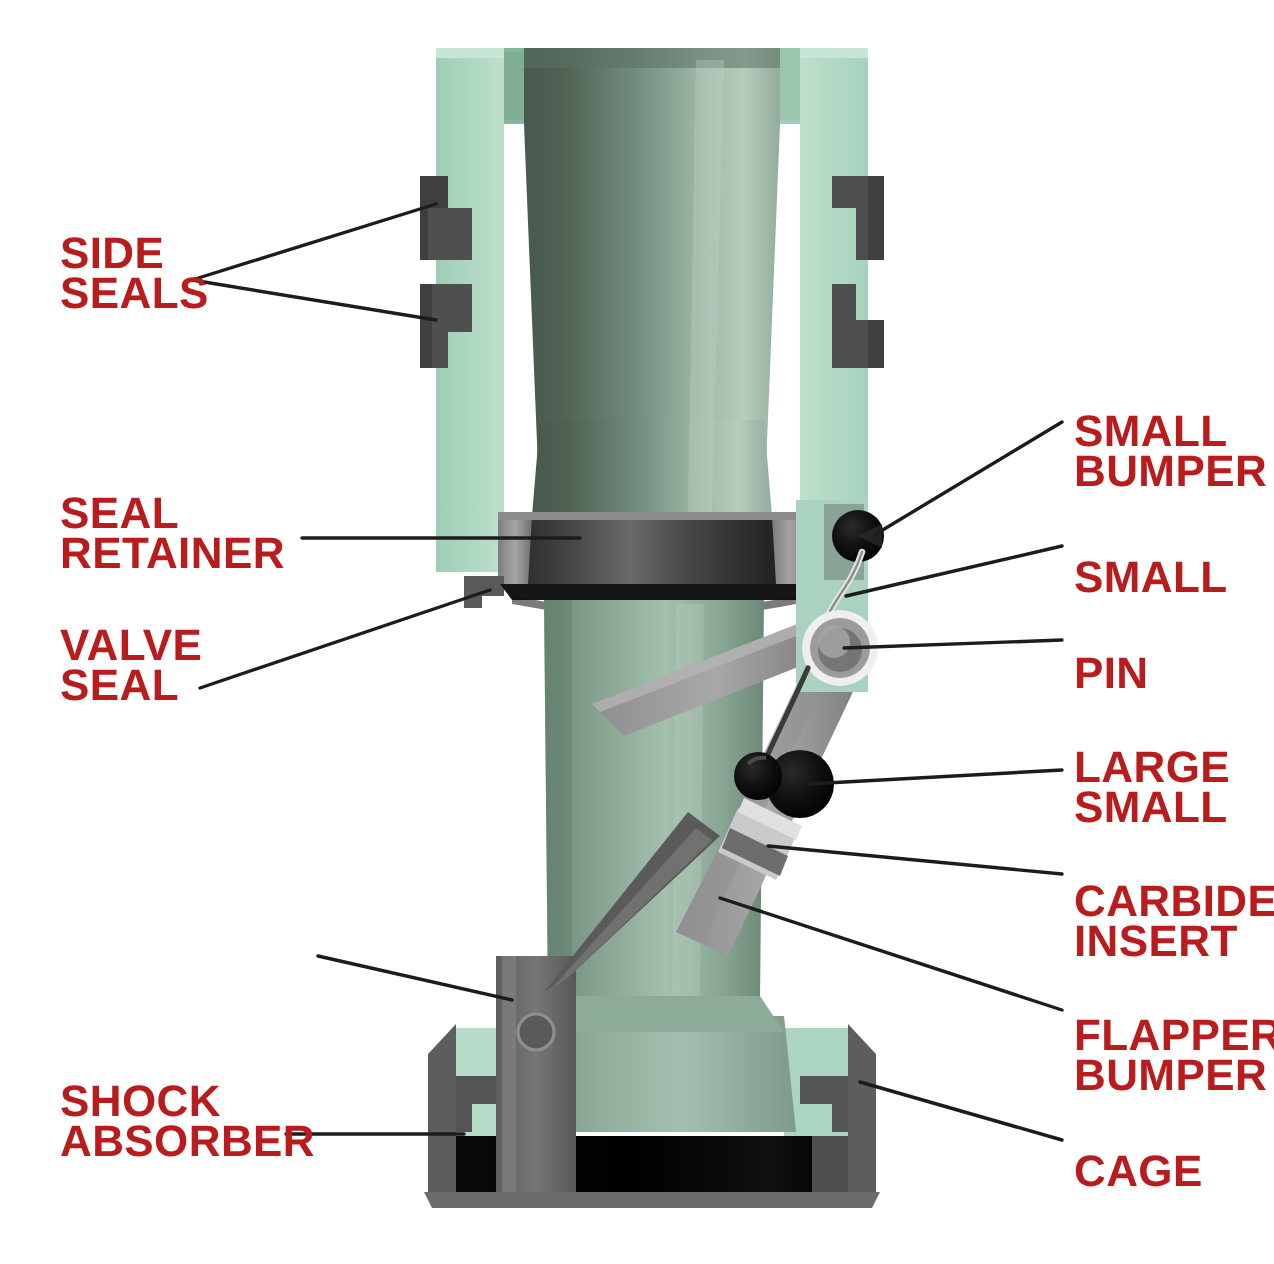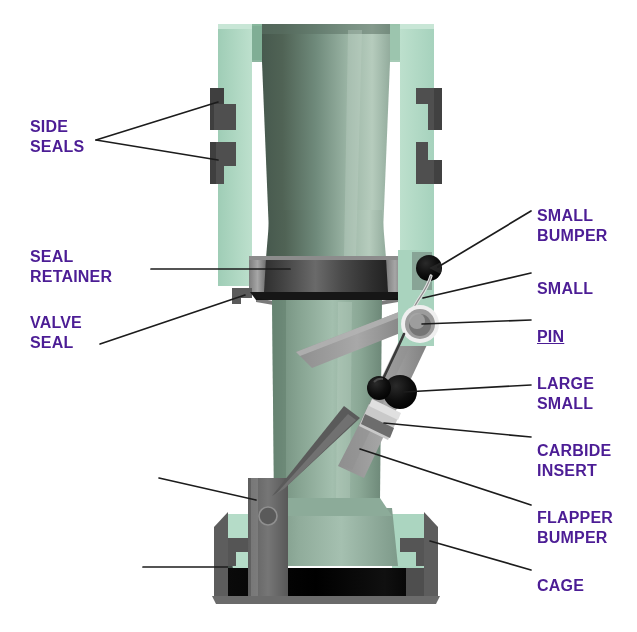--- a/index.html
+++ b/index.html
@@ -19,24 +19,24 @@
     position: absolute;
     left: 0;
     top: 0;
     width: 637px;
     height: 632px;
   }
   .callout-label {
     position: absolute;
     font-family: "Liberation Sans", sans-serif;
     font-weight: bold;
-    font-size: 16px;
+    font-size: 22px;
     line-height: 20px;
     letter-spacing: 0.2px;
-    color: #4c1d95;
+    color: #b91c1c;
     white-space: pre-line;
   }
   .label-left  { text-align: left; }
   .label-right { text-align: left; margin-top: 16px; }
 </style>
 </head>
 <body>
 
 <div id="page">
 
@@ -287,27 +287,29 @@
   <div class="callout-label label-left" style="left:30px; top:117px;">SIDE
 SEALS</div>
 
   <div class="callout-label label-left" style="left:30px; top:247px;">SEAL
 RETAINER</div>
 
   <div class="callout-label label-left" style="left:30px; top:313px;">VALVE
 SEAL</div>
 
 
+  <div class="callout-label label-left" style="left:30px; top:541px;">SHOCK
+ABSORBER</div>
 
   <div class="callout-label label-right" style="left:537px; top:190px;">SMALL
 BUMPER</div>
 
   <div class="callout-label label-right" style="left:537px; top:263px;">SMALL</div>
 
-  <div class="callout-label label-right" style="left:537px; top:311px;text-decoration:underline;">PIN</div>
+  <div class="callout-label label-right" style="left:537px; top:311px;">PIN</div>
 
   <div class="callout-label label-right" style="left:537px; top:358px;">LARGE
 SMALL</div>
 
   <div class="callout-label label-right" style="left:537px; top:425px;">CARBIDE
 INSERT</div>
 
   <div class="callout-label label-right" style="left:537px; top:492px;">FLAPPER
 BUMPER</div>
 

